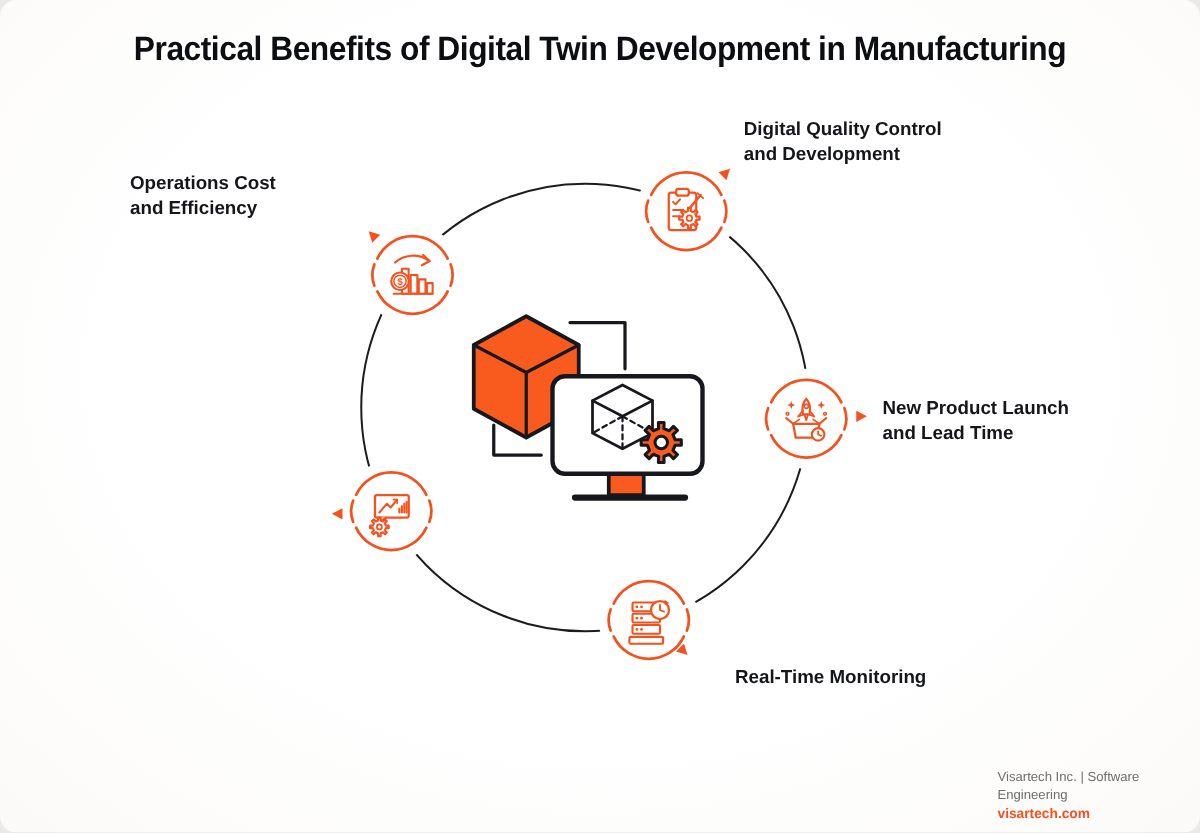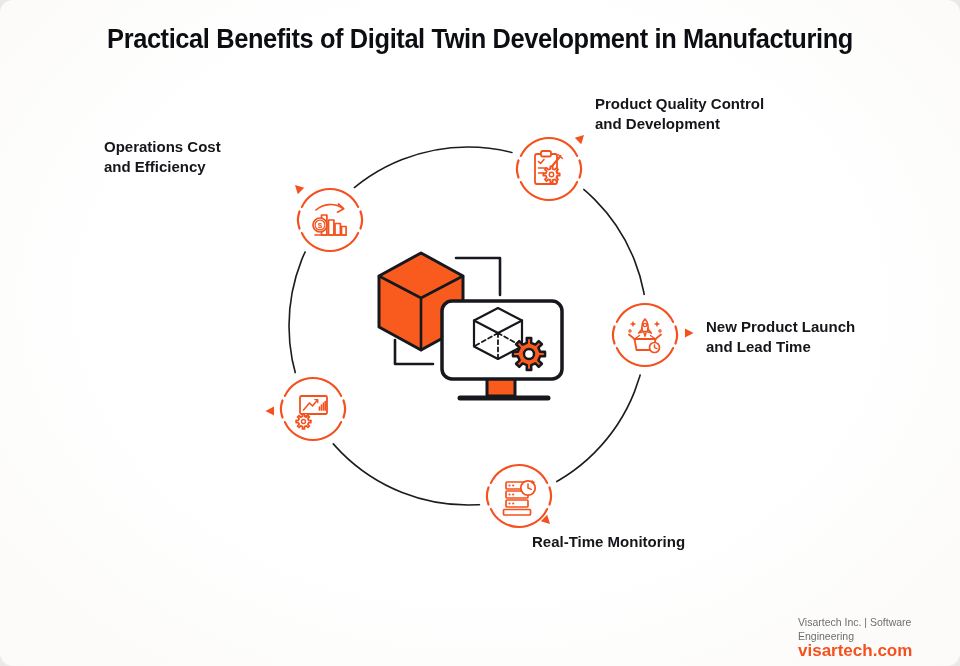--- a/index.html
+++ b/index.html
@@ -16,21 +16,21 @@
   }
   svg.layer{position:absolute;left:0;top:0;pointer-events:none;}
   .node{position:absolute;width:84px;height:84px;}
   .label{
     position:absolute;font-size:15px;font-weight:bold;color:#15161a;
     line-height:19.5px;white-space:nowrap;
   }
   .label.r{text-align:left;}
   .label span{display:block;}
   .footer{position:absolute;left:798px;top:615px;font-size:10.5px;color:#6e6e6e;line-height:14px;}
-  .footer .site{display:block;color:#f4511e;font-weight:bold;font-size:17px;text-decoration:none;margin-top:1px;}
+  .footer .site{display:block;color:#f4511e;font-weight:bold;font-size:11px;text-decoration:none;margin-top:1px;}
 </style>
 </head>
 <body>
 
 <div class="stage">
 
   <div class="title">Practical Benefits of Digital Twin Development in Manufacturing</div>
 
   <svg class="layer" width="960" height="666" viewBox="0 0 960 666">
     <defs>
@@ -206,28 +206,28 @@
       <polygon points="0,-4.5 8.5,0 0,4.5" transform="translate(544,518) rotate(45)"></polygon>
       <polygon points="0,-4.5 8.5,0 0,4.5" transform="translate(274,411) rotate(180)"></polygon>
     </g>
   </svg>
 
   <div class="label r" style="left:104px;top:137px;width:180px">
     <span>Operations Cost</span>
     <span>and Efficiency</span>
   </div>
   <div class="label" style="left:595px;top:94px">
-    <span>Product Quality Control</span>
+    <span>Digital Quality Control</span>
     <span>and Development</span>
   </div>
   <div class="label" style="left:706px;top:317px">
     <span>New Product Launch</span>
     <span>and Lead Time</span>
   </div>
-  <div class="label" style="left:532px;top:532px">
+  <div class="label" style="left:588px;top:532px">
     <span>Real-Time Monitoring</span>
   </div>
   <div class="label r" style="left:77px;top:391px;width:180px">
   </div>
 
   <div class="footer">
     <span>Visartech Inc. | Software Engineering</span>
     <a class="site" href="#">visartech.com</a>
   </div>
 

